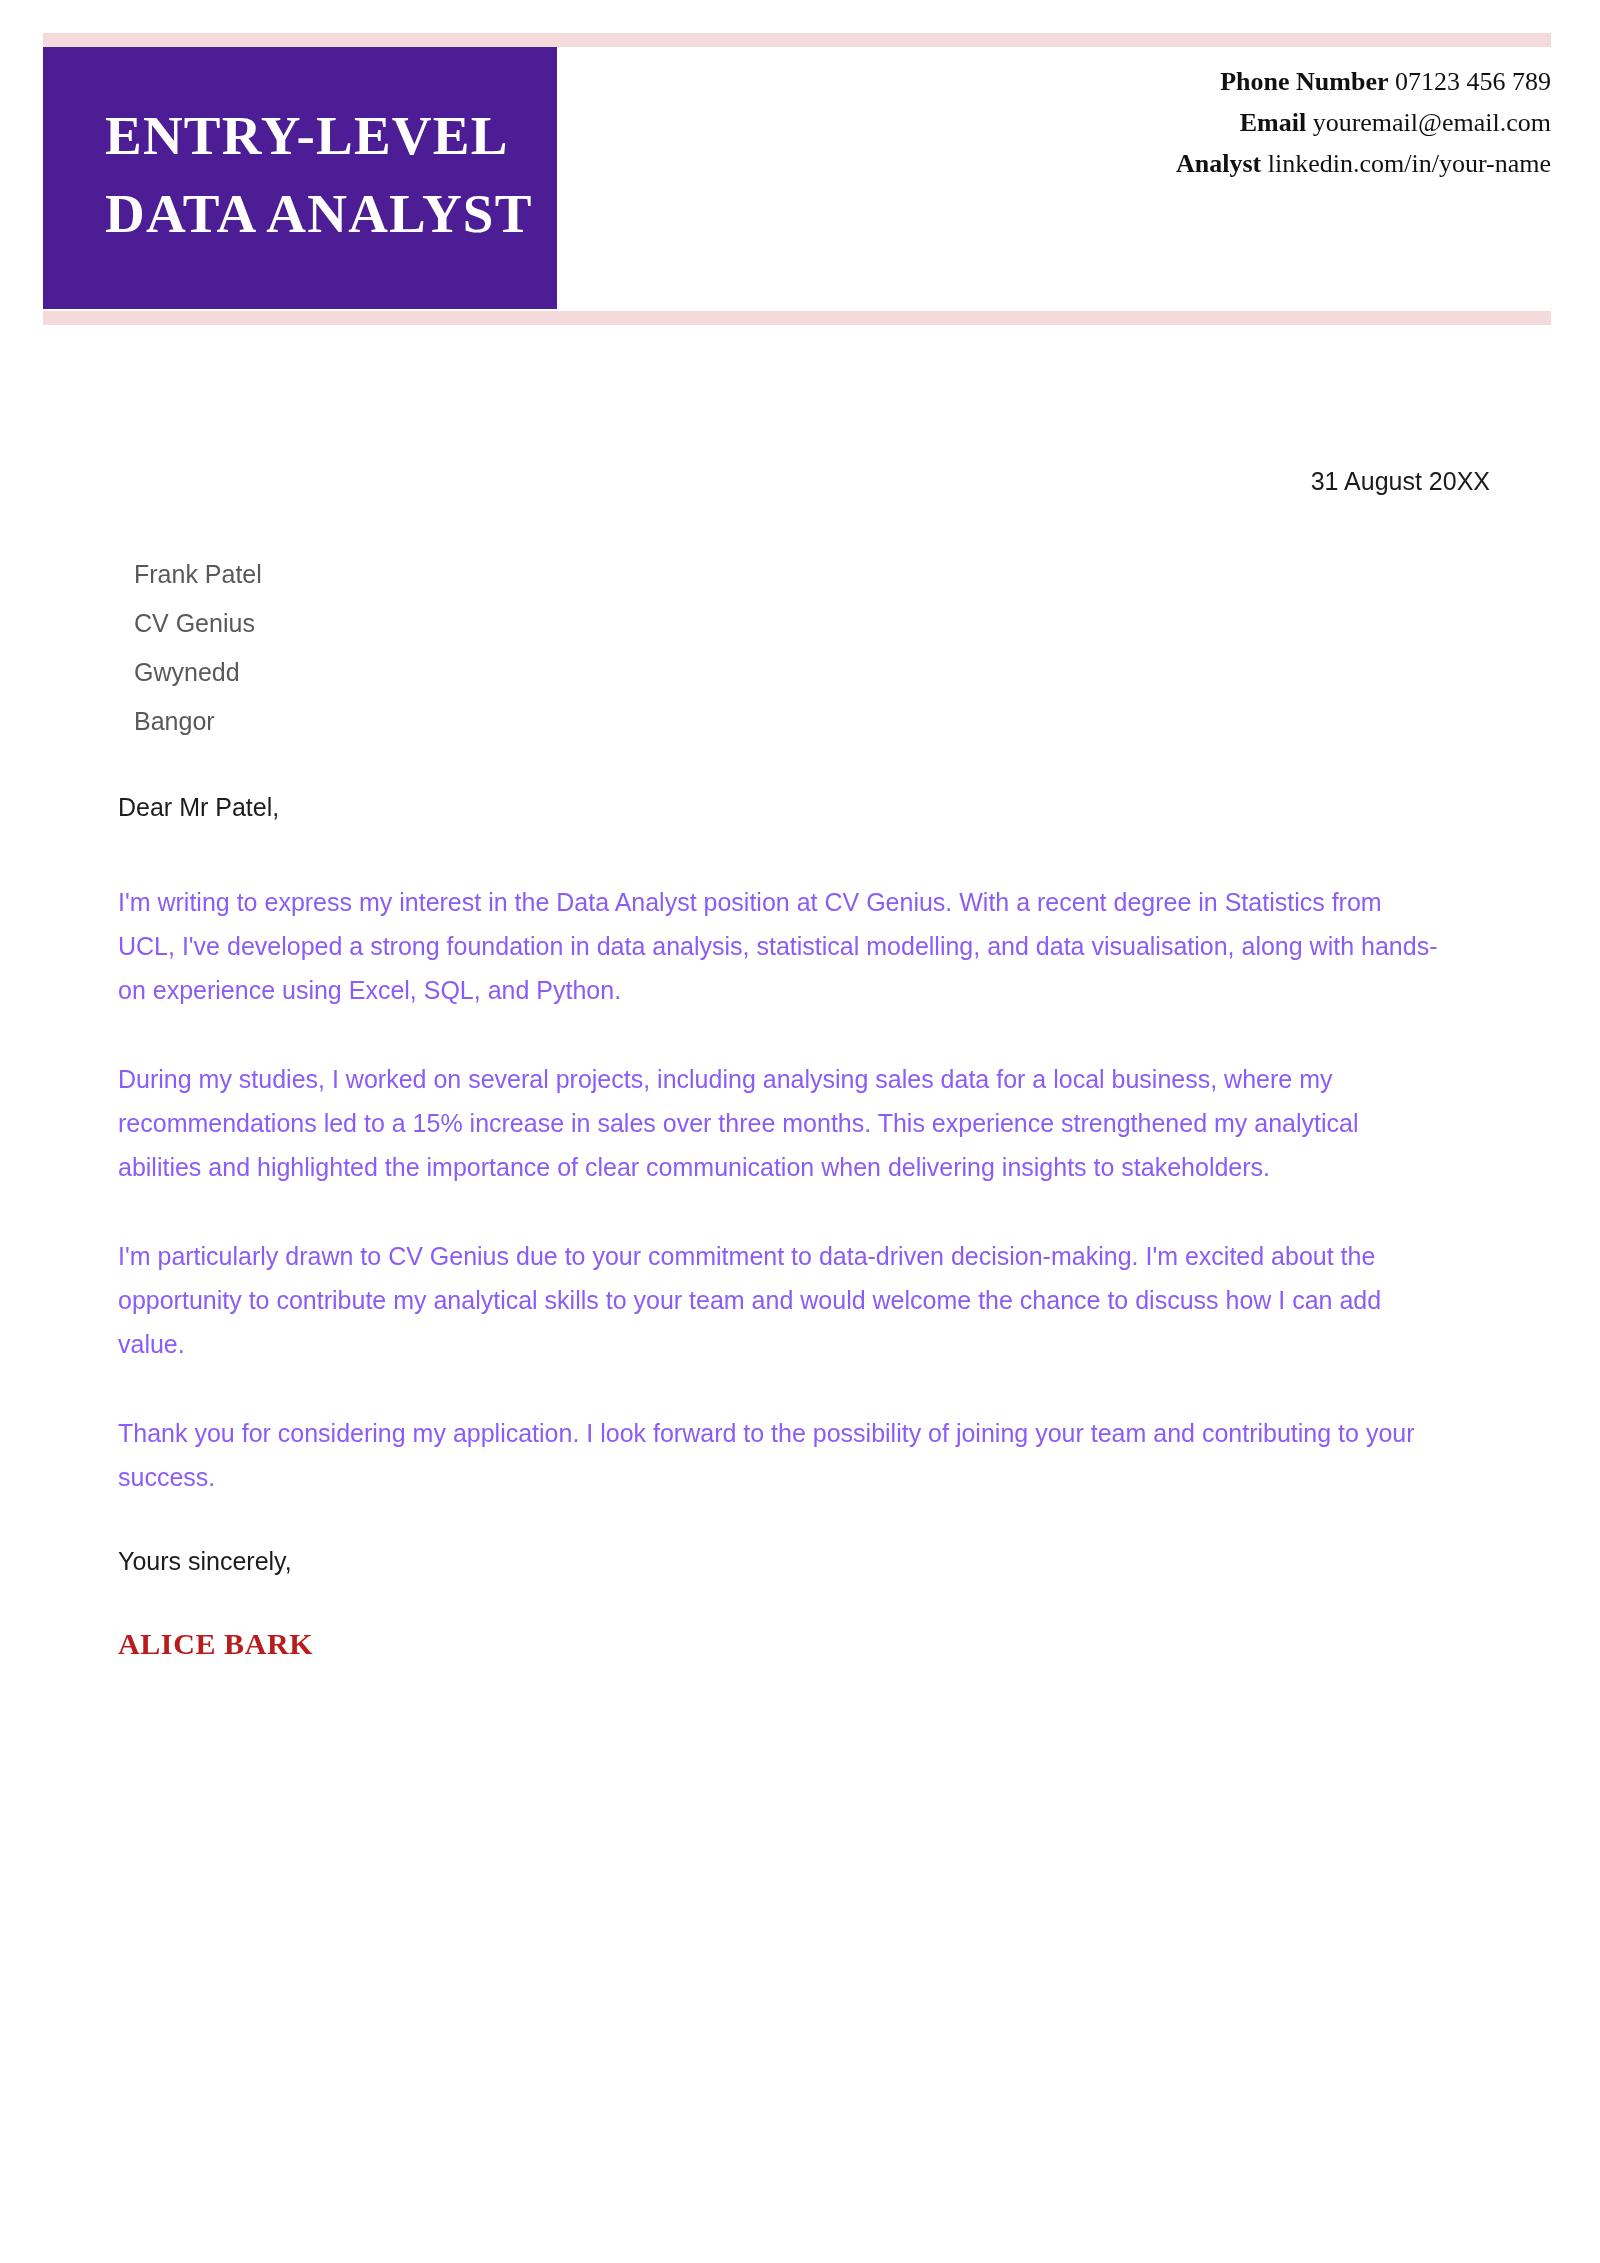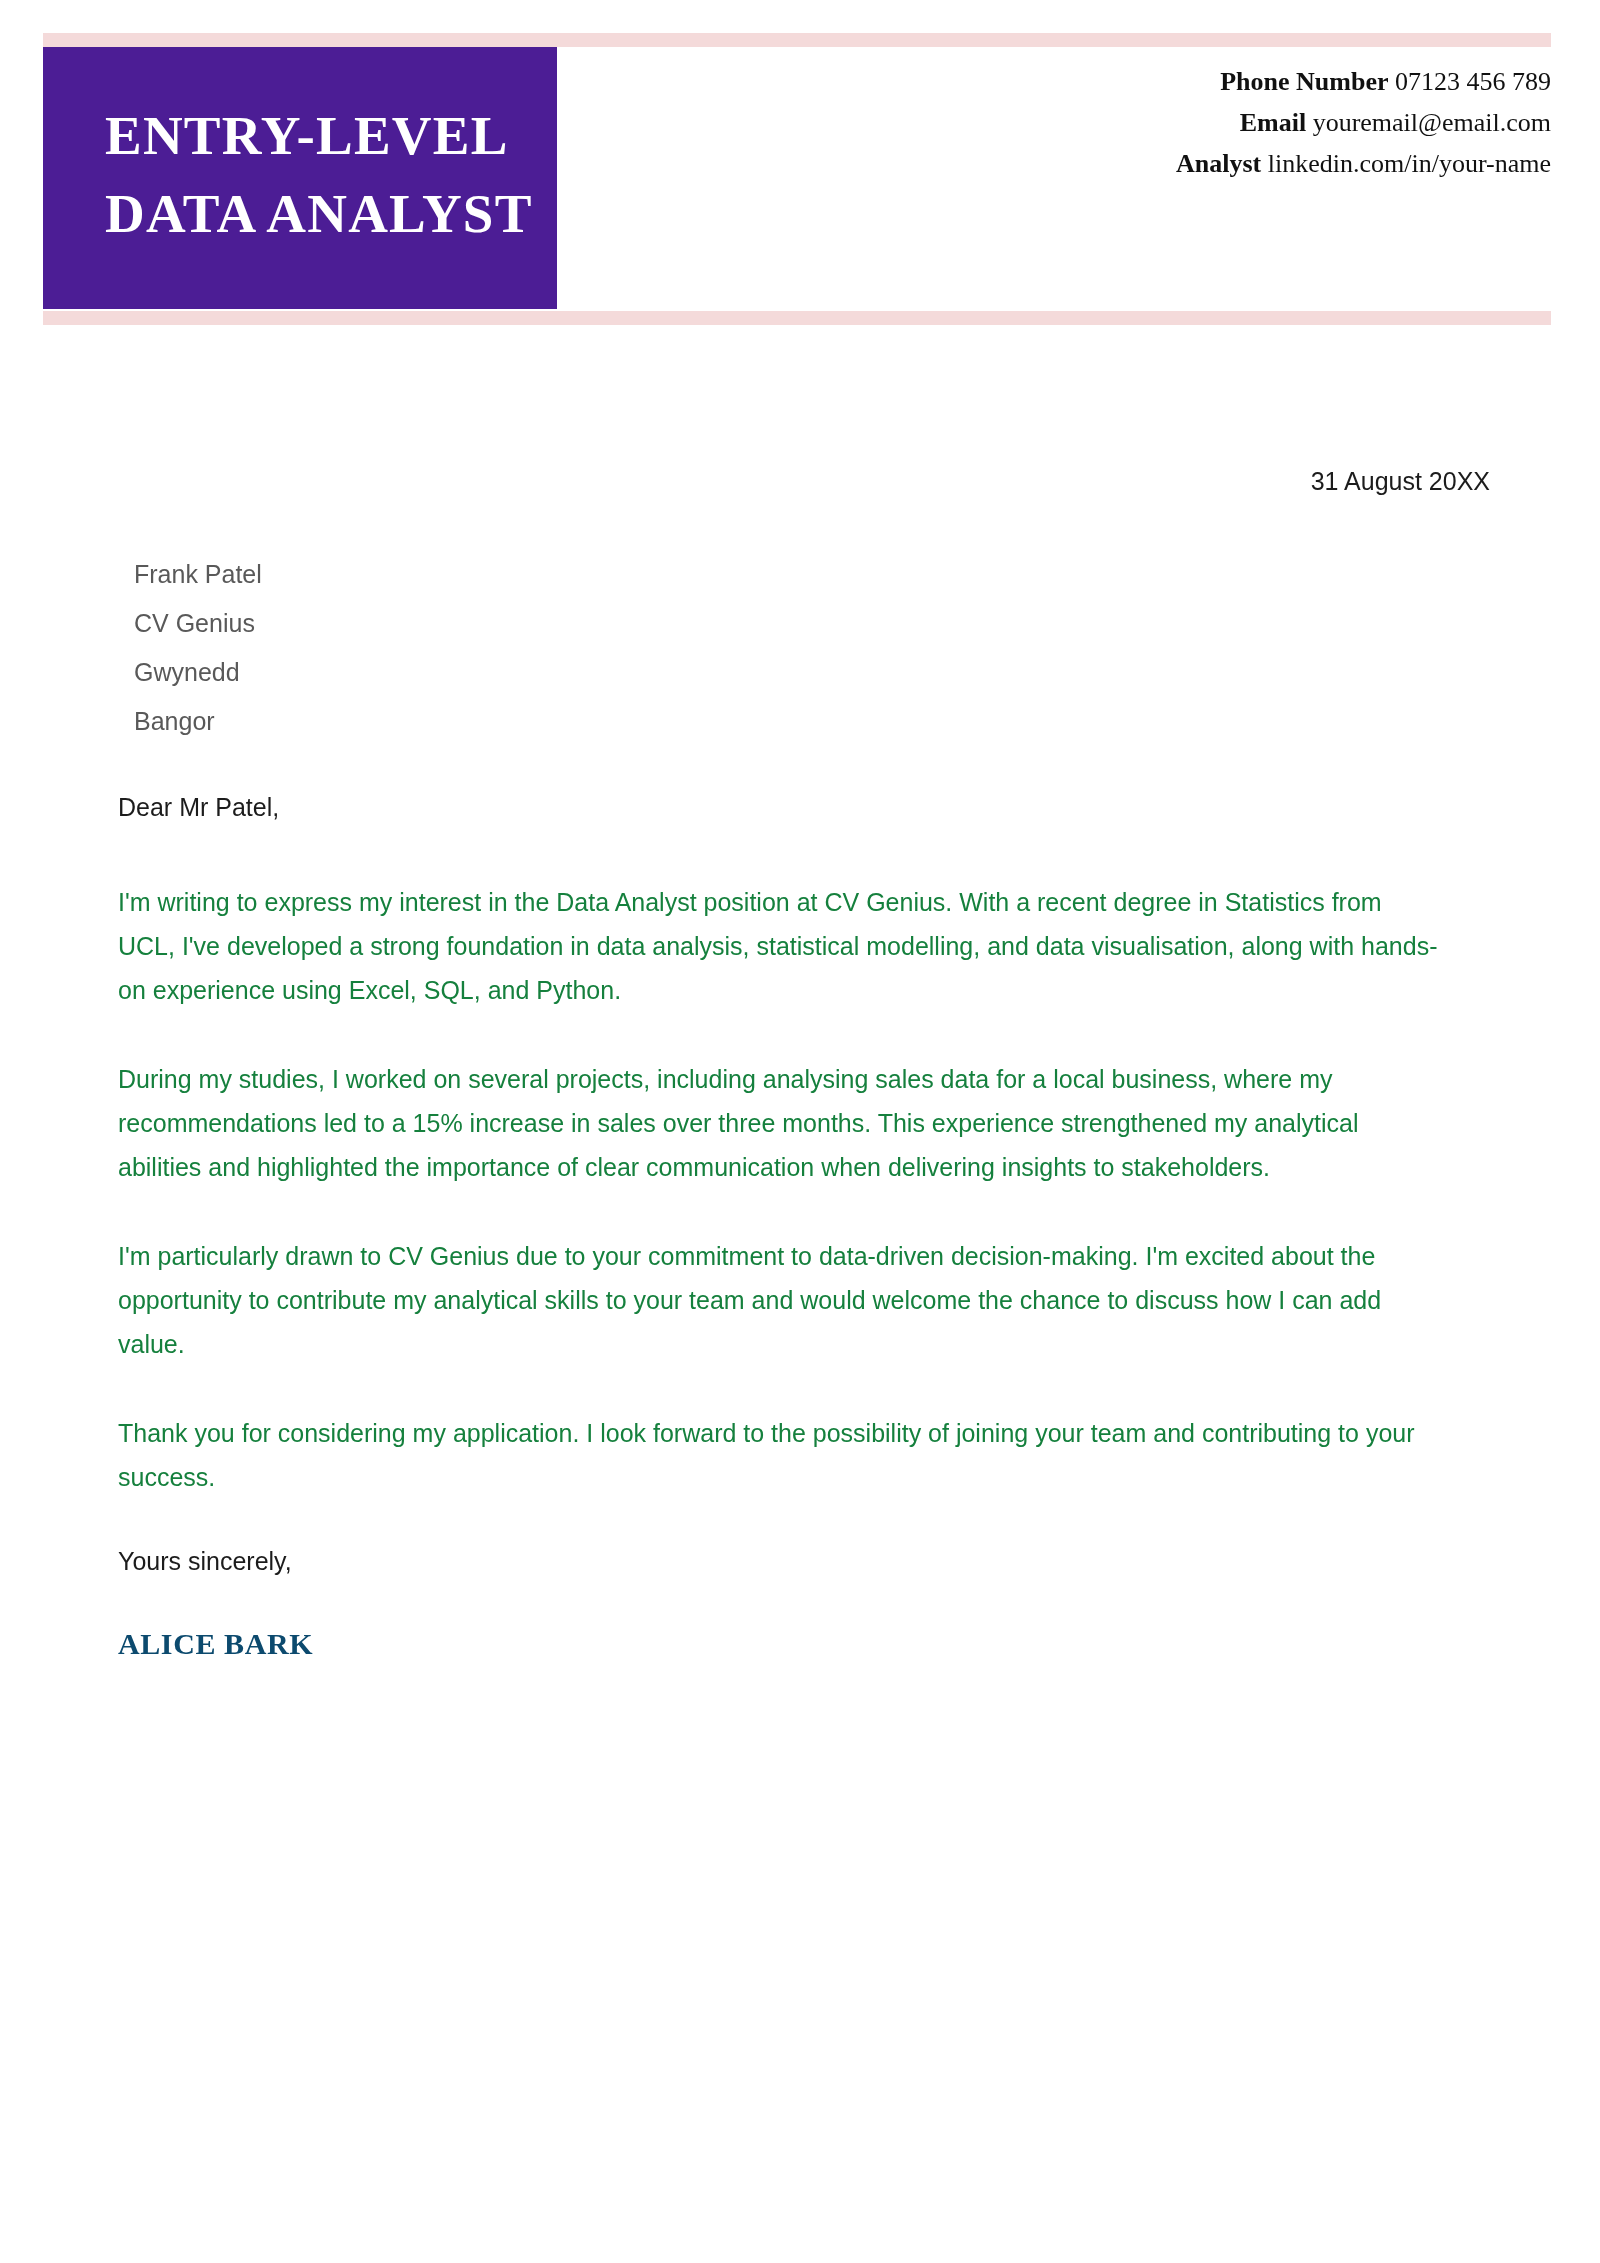--- a/index.html
+++ b/index.html
@@ -119,37 +119,37 @@
   }
   .salutation {
     font-size: 25px;
     line-height: 34px;
     color: #1c1c1c;
     margin-bottom: 56px;
   }
   .para {
     font-size: 25px;
     line-height: 44px;
-    color: #15803d;
+    color: #8b5cf6;
     margin: 0 0 45px 0;
     text-align: left;
   }
   .signoff {
     font-size: 25px;
     line-height: 34px;
     color: #1c1c1c;
     margin-top: 12px;
   }
   .signature-name {
     font-family: "Liberation Serif", serif;
     font-weight: bold;
     font-size: 30px;
     line-height: 40px;
     letter-spacing: 0.6px;
-    color: #0c4a6e;
+    color: #b91c1c;
     margin-top: 46px;
   }
 </style>
 </head>
 <body>
 
 <div class="page">
 
   <div class="header">
     <div class="band band-top"></div>

